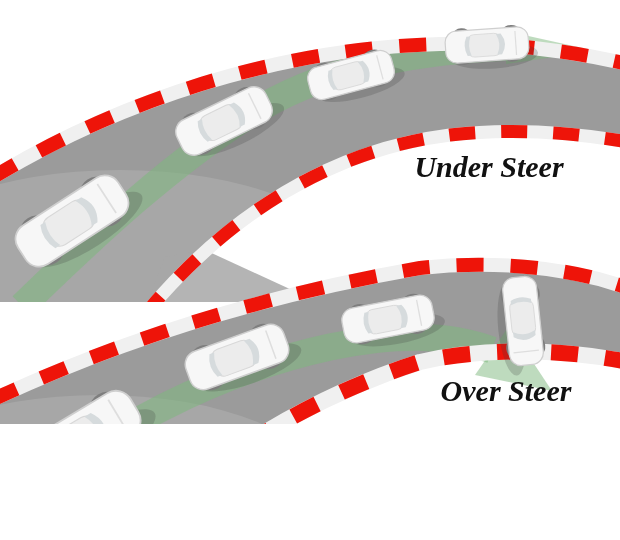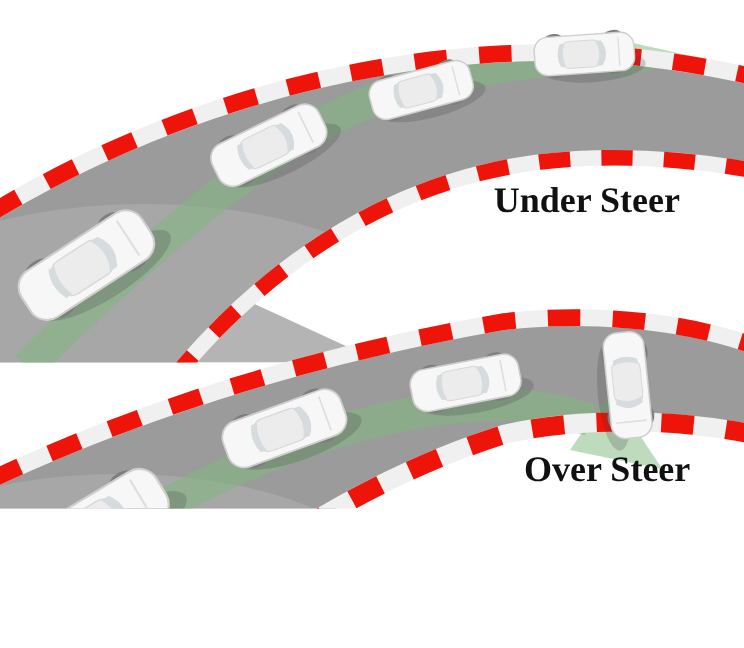--- a/index.html
+++ b/index.html
@@ -1,17 +1,17 @@
 <!DOCTYPE html>
 <html style="--background: #ffffff; --road: #9b9b9b; --curb_red: #ee1409; --curb_white: #f0f0f0; --path_green: #7db87d; --car_body: #f7f7f7; --label_text: #111111;"><head>
 <meta charset="utf-8">
 <style>
   html,body{margin:0;padding:0;background:#ffffff;}
   .stage{position:relative;width:620px;height:424px;background:var(--background,#fff);overflow:hidden;
-         font-family:"Liberation Sans","DejaVu Sans",sans-serif;}
+         font-family:"Liberation Sans","DejaVu Sans",sans-serif;font-style:italic;}
   .road{fill:var(--road,#9b9b9b);}
   .road-light{fill:#ffffff;opacity:.12;}
   .curb-base{fill:none;stroke:var(--curb_white,#f0f0f0);}
   .curb-red{fill:none;stroke:var(--curb_red,#ee1409);}
   .gpath{fill:none;stroke:var(--path_green,#7db87d);stroke-opacity:.55;}
   .garrow{fill:var(--path_green,#7db87d);fill-opacity:.5;}
   .plabel{font-family:"Liberation Serif","DejaVu Serif",serif;font-weight:700;font-size:30px;
           fill:var(--label_text,#111);text-anchor:middle;}
   .car-body{fill:var(--car_body,#f7f7f7);stroke:#cfcfcf;stroke-width:1.5;}
   .car-cabin{fill:#ececec;stroke:#d8d8d8;stroke-width:1;}

